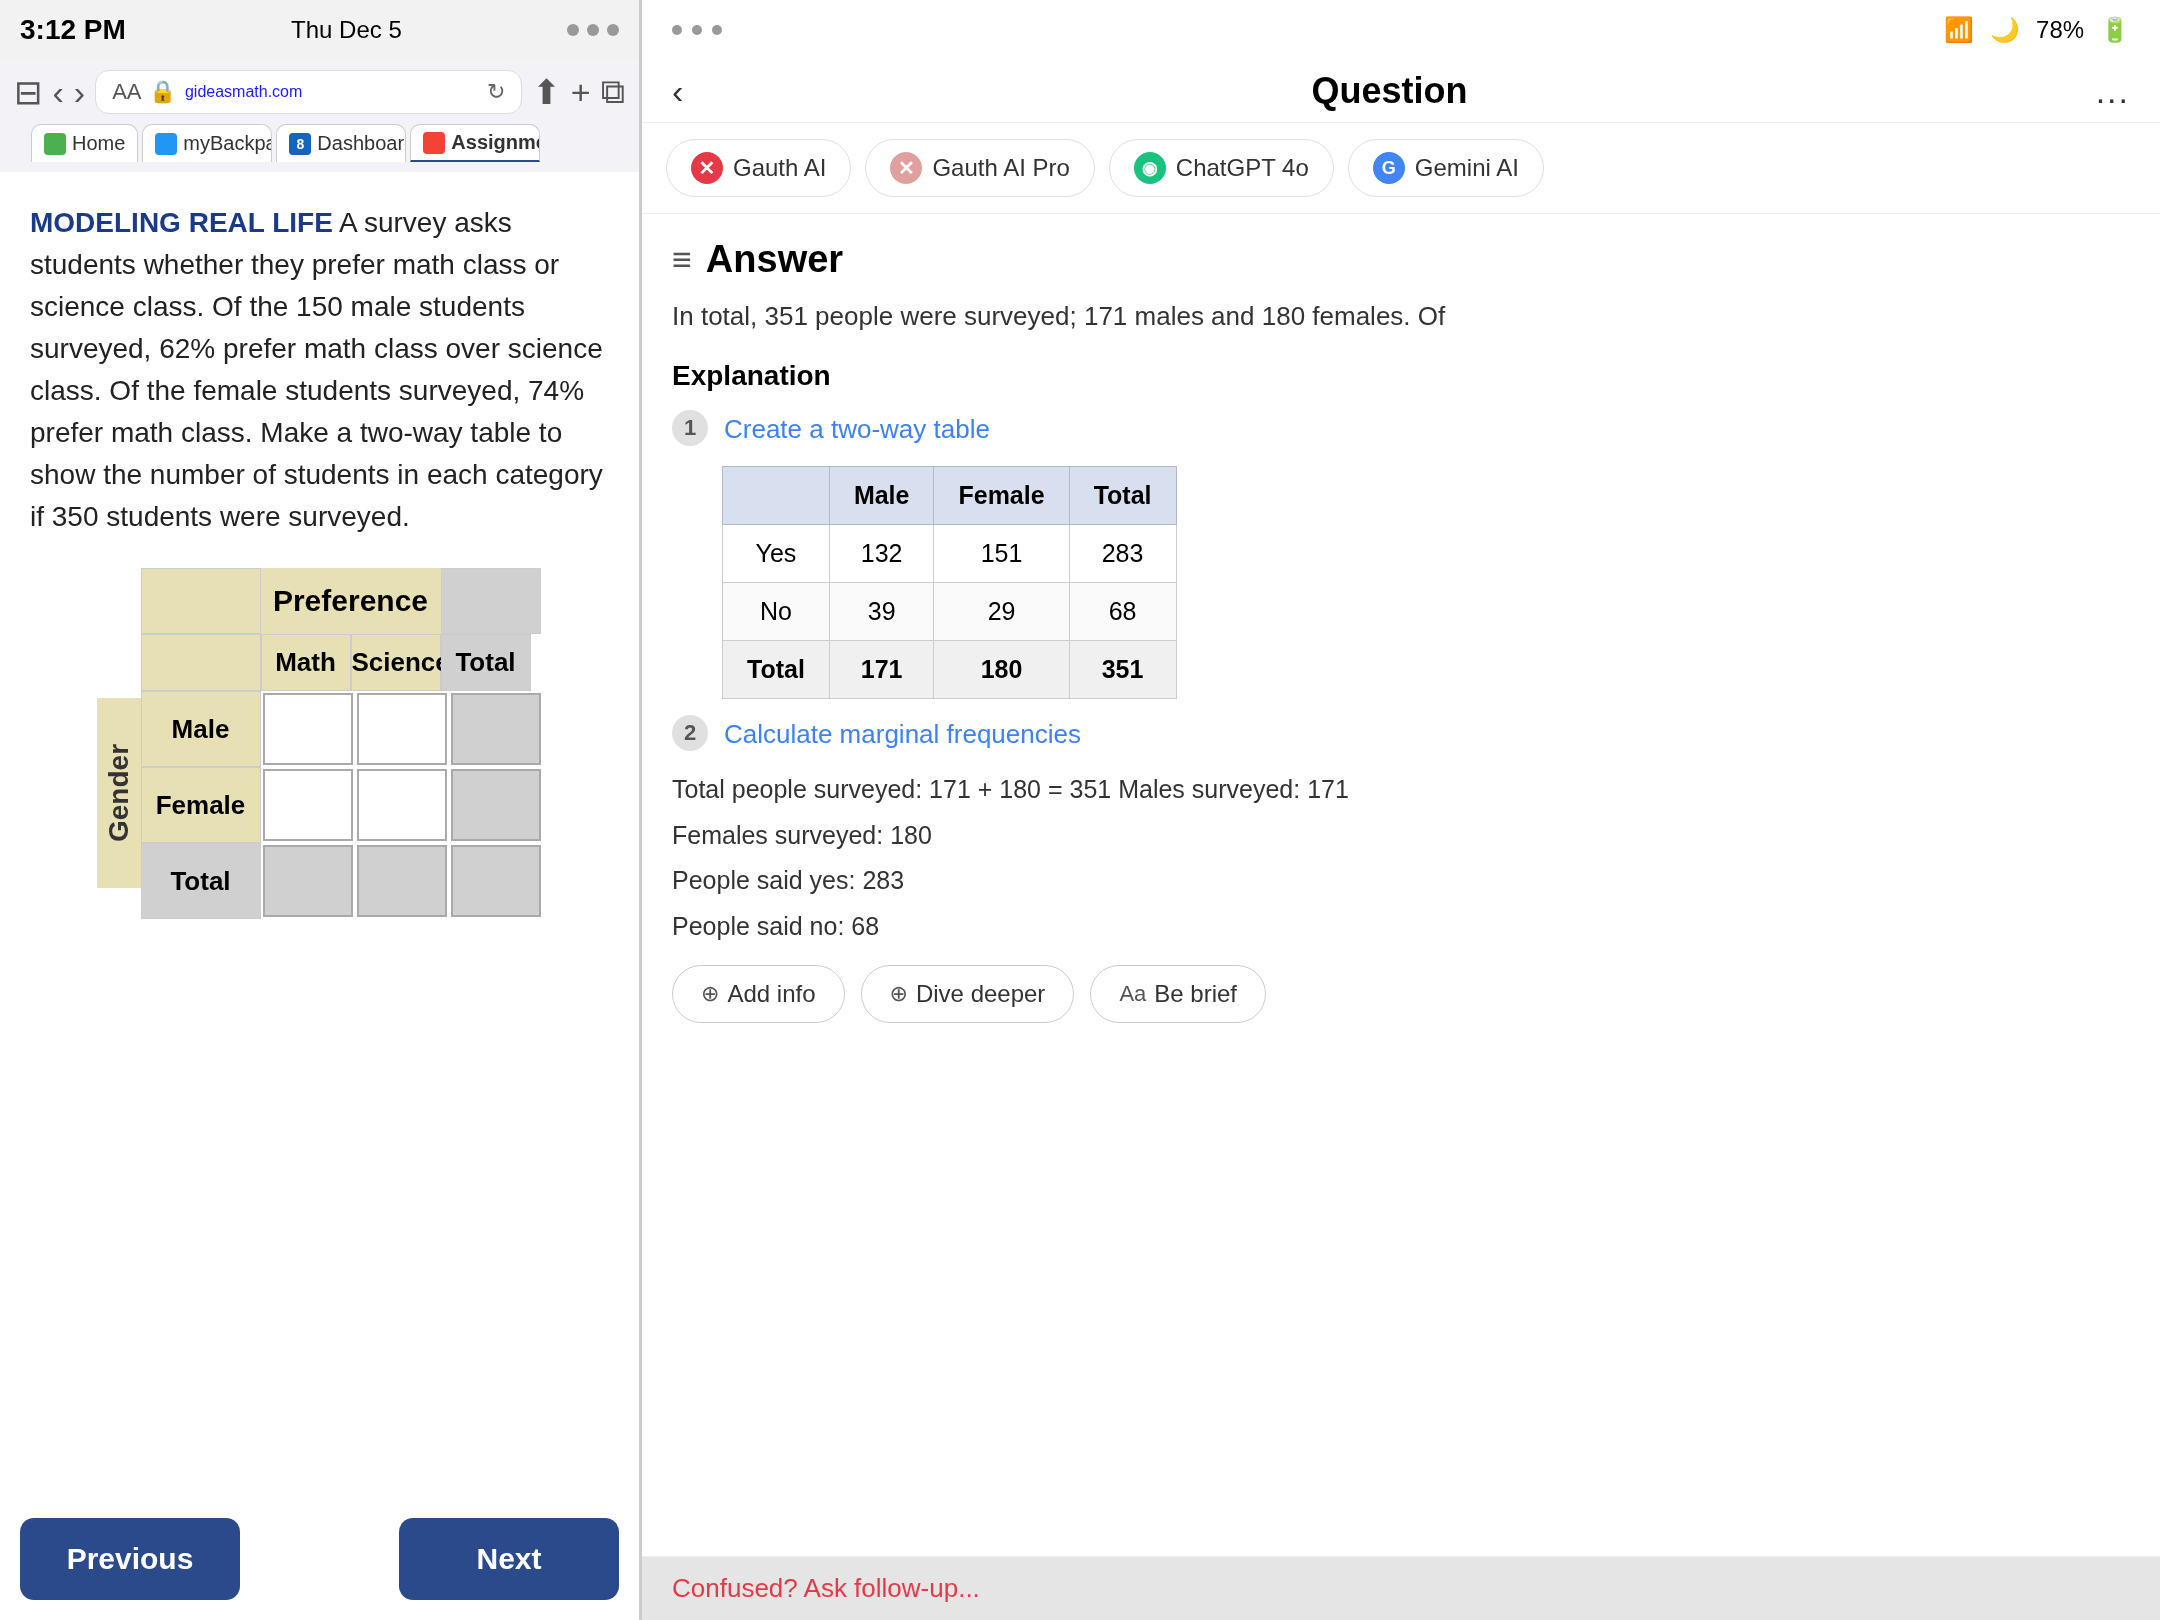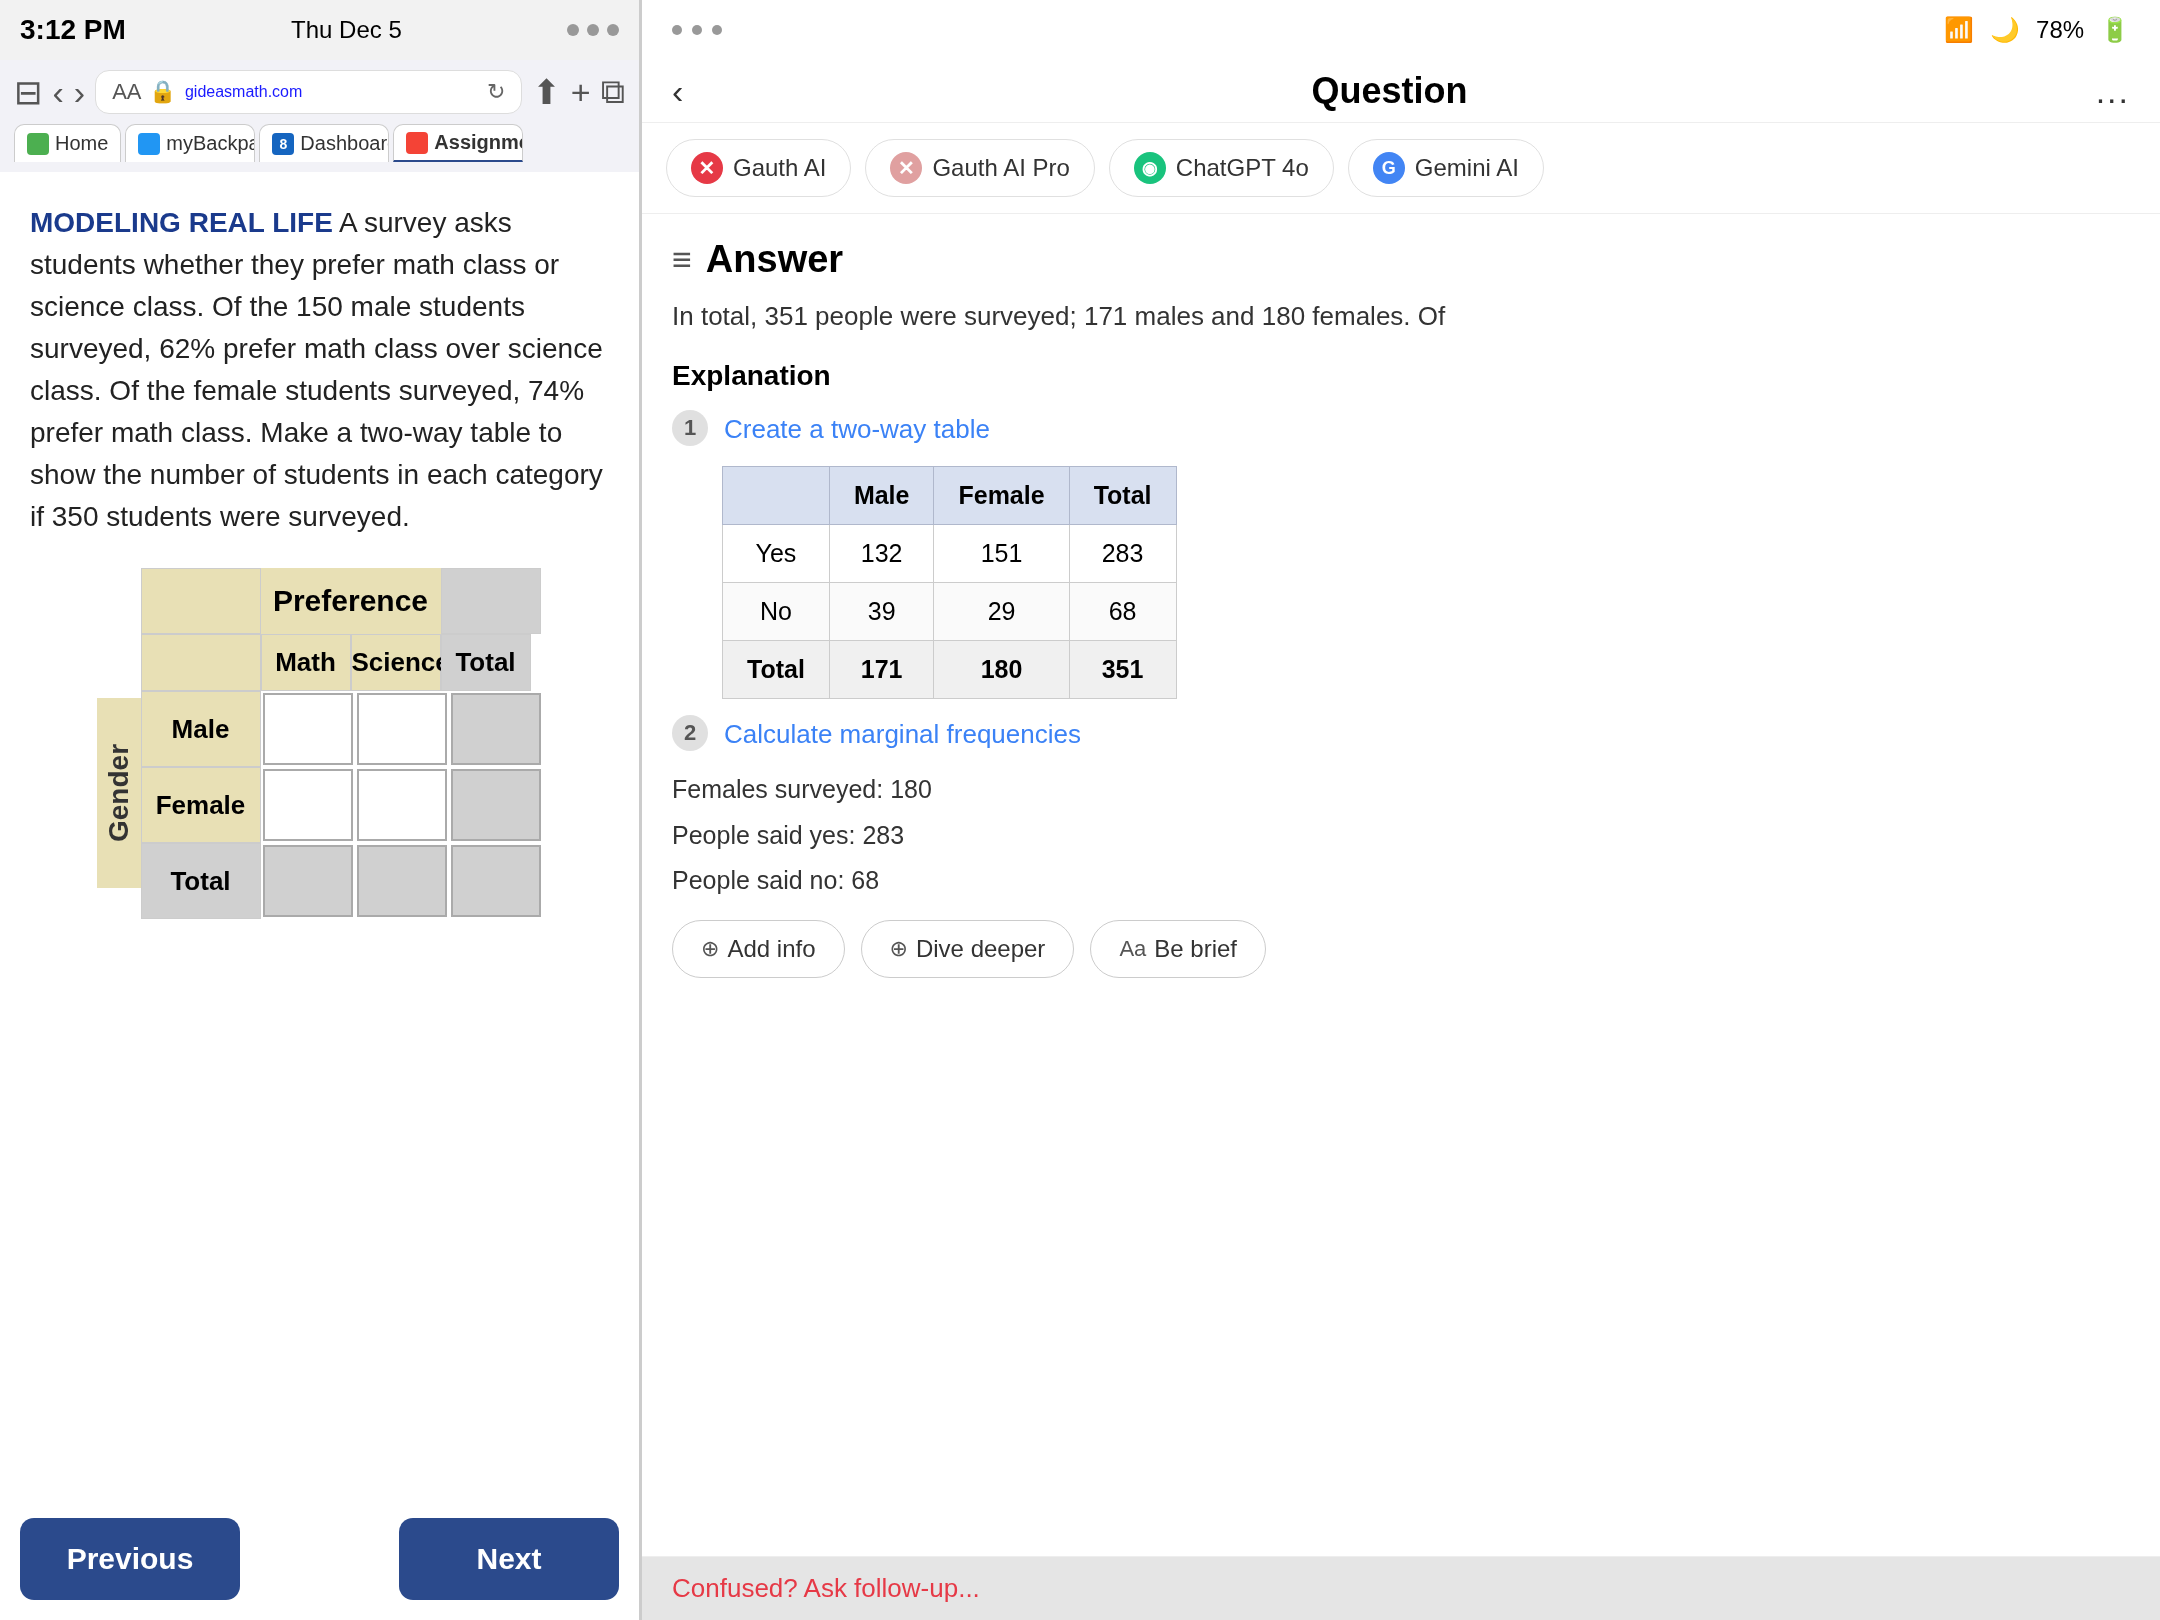--- a/index.html
+++ b/index.html
@@ -70,20 +70,21 @@
       border: 1px solid #ddd;
     }
     .url-bar .lock-icon { font-size: 22px; color: #666; }
     .url-bar .url-text { font-size: 16px; color: #1a1aff; font-weight: 500; }
     .url-bar .reload-icon { font-size: 22px; color: #666; margin-left: auto; }
 
     .tabs-bar {
       display: flex;
       gap: 4px;
       overflow: hidden;
+      margin-left: 17px;
     }
     .tab-item {
       display: flex;
       align-items: center;
       gap: 6px;
       background: #fff;
       border-radius: 10px 10px 0 0;
       padding: 6px 12px;
       font-size: 20px;
       color: #333;
@@ -649,20 +650,21 @@
         </tr>
       </tbody>
     </table>
 
     <div class="step">
       <div class="step-num">2</div>
       <span class="step-text">Calculate marginal frequencies</span>
     </div>
 
     <div class="calc-section">
+      <p class="calc-line">Total people surveyed: 171 + 180 = 351 Males surveyed: 171</p>
       <p class="calc-line">Females surveyed: 180</p>
       <p class="calc-line">People said yes: 283</p>
       <p class="calc-line">People said no: 68</p>
     </div>
 
     <div class="action-btns">
       <button class="action-btn">
         <span class="btn-icon">⊕</span>
         <span>Add info</span>
       </button>

